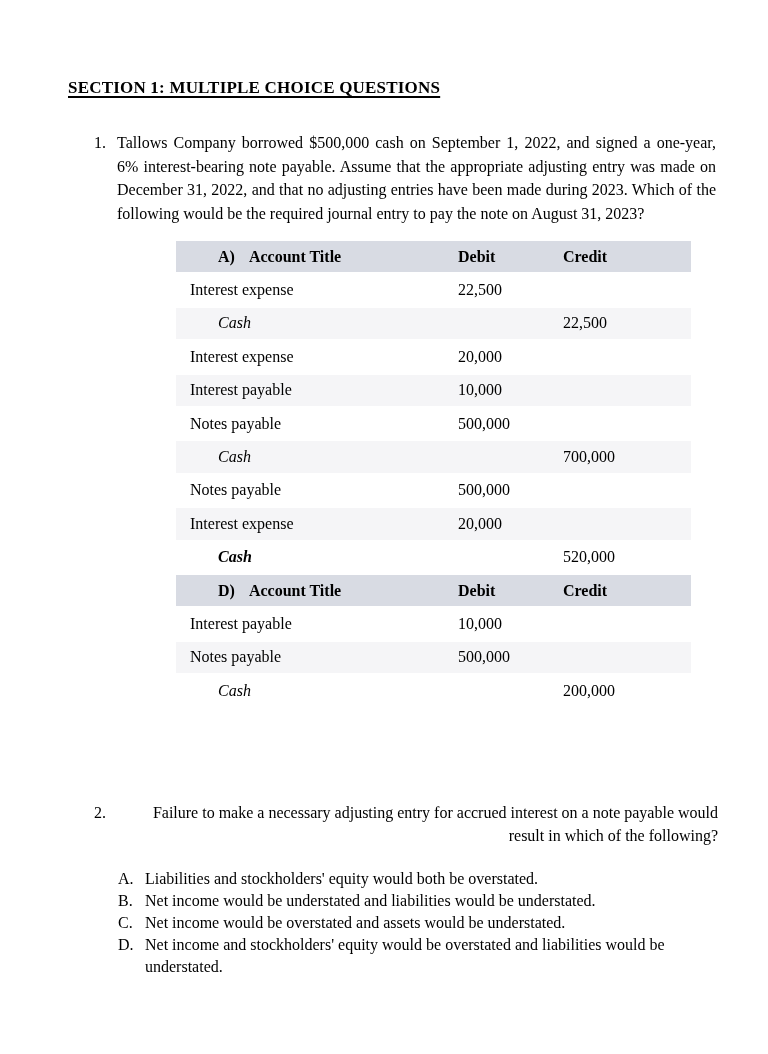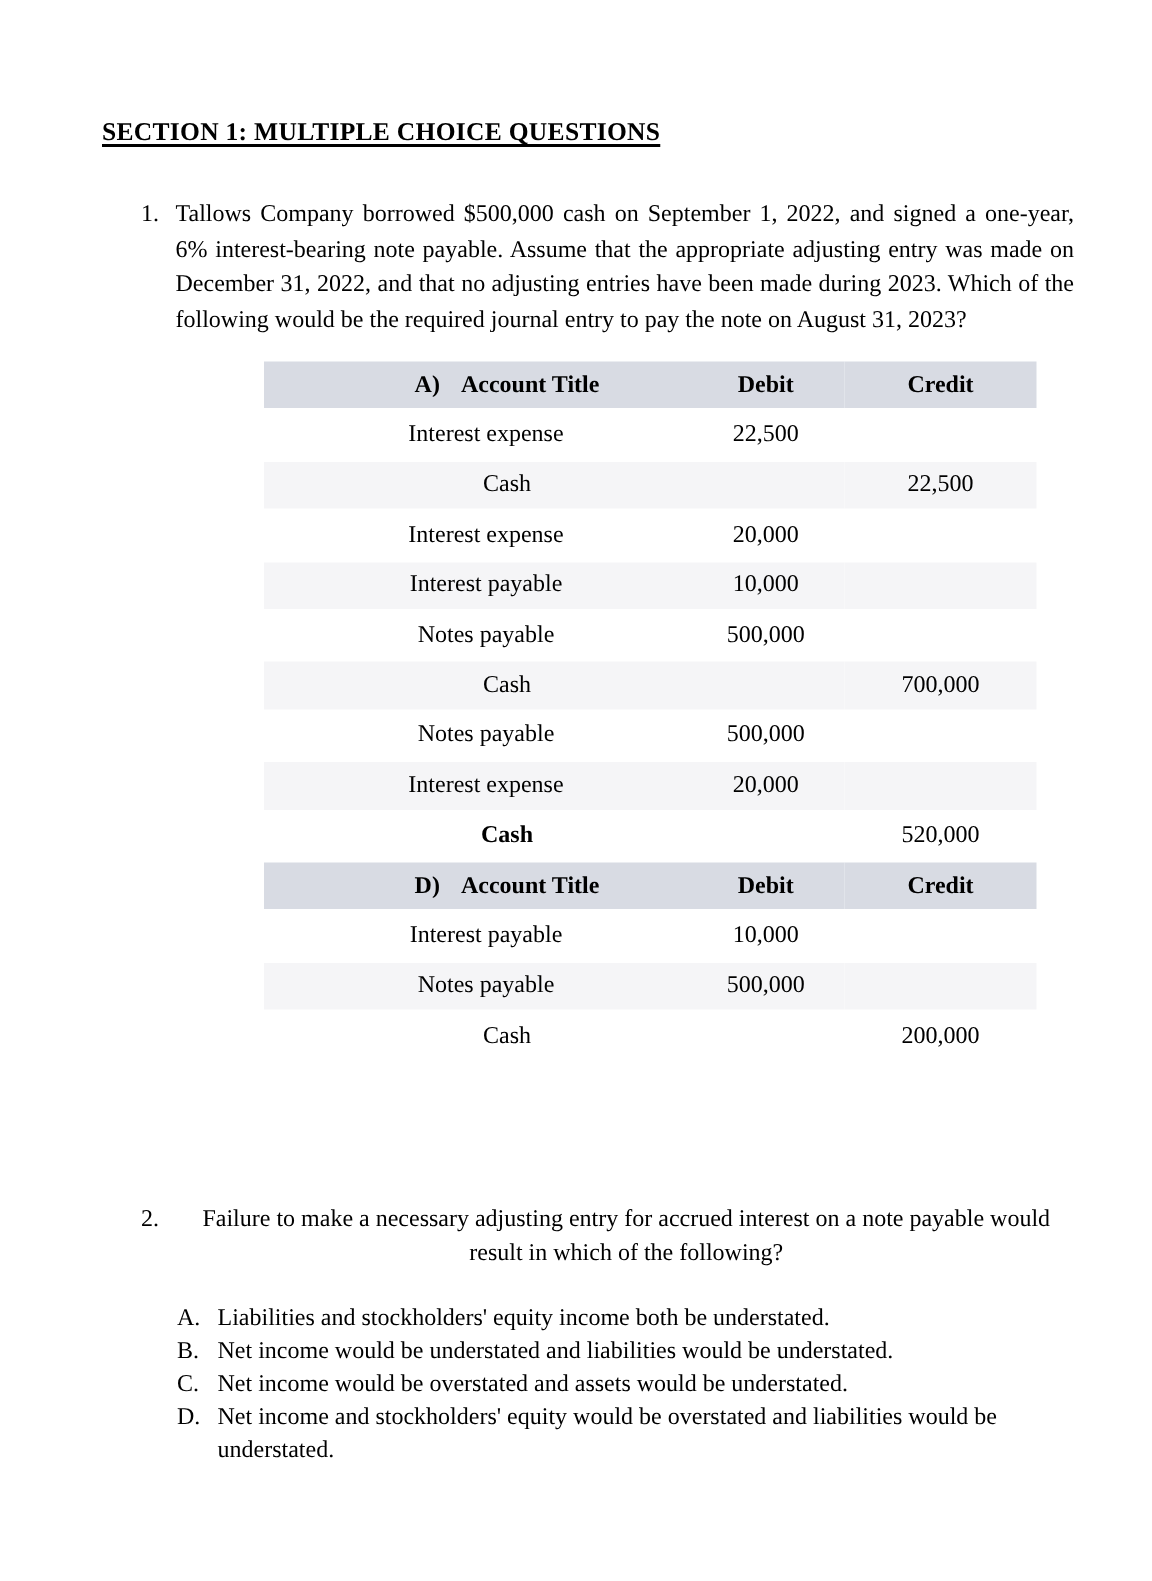--- a/index.html
+++ b/index.html
@@ -23,40 +23,40 @@
 
   .question {
     position: absolute;
     display: flex;
     font-size: 16px;
   }
   .q1 { left: 94px; top: 131px; width: 622px; line-height: 23.5px; }
   .q2 { left: 94px; top: 802px; width: 624px; line-height: 22.5px; }
   .q-num { width: 23px; flex: 0 0 23px; }
   .q-text { flex: 1; text-align: justify; }
-  .q2 .q-text { text-align: center; }
+  .q2 .q-text { text-align: right; }
 
   .journal-table {
     position: absolute; left: 176px; top: 239px;
     border-collapse: separate; border-spacing: 0 2px;
     font-size: 16px;
     table-layout: fixed;
   }
-  .journal-table td { height: 31.4px; vertical-align: middle; overflow: hidden; text-align: center; }
+  .journal-table td { height: 31.4px; vertical-align: middle; overflow: hidden; }
   .col-account { width: 282px; }
   .col-debit   { width: 105px; }
   .col-credit  { width: 128px; }
   .r-head td { background: #d8dbe3; font-weight: bold; }
   .r-white td { background: #ffffff; }
   .r-gray td { background: #f5f5f7; }
   .cell-account { padding-left: 14px; }
   .r-head .cell-account { padding-left: 42px; }
   .hlabel { display: inline-block; }
   .htitle { display: inline-block; margin-left: 14px; }
-  .indent .cell-account { padding-left: 42px; }
+  .indent .cell-account { padding-left: 42px; font-style: italic; }
   .bold-cash .cell-account { font-weight: bold; }
 
   .options {
     position: absolute; left: 118px; top: 868px; width: 606px;
     font-size: 16px; line-height: 22px;
     list-style: none;
   }
   .option { display: flex; }
   .opt-letter { width: 27px; flex: 0 0 27px; }
   .opt-text { flex: 1; }
@@ -154,21 +154,21 @@
   </table>
 
   <div class="question q2">
     <div class="q-num">2.</div>
     <div class="q-text">Failure to make a necessary adjusting entry for accrued interest on a note payable would result in which of the following?</div>
   </div>
 
   <ul class="options">
     <li class="option">
       <span class="opt-letter">A.</span>
-      <span class="opt-text">Liabilities and stockholders' equity income both be understated.</span>
+      <span class="opt-text">Liabilities and stockholders' equity would both be overstated.</span>
     </li>
     <li class="option">
       <span class="opt-letter">B.</span>
       <span class="opt-text">Net income would be understated and liabilities would be understated.</span>
     </li>
     <li class="option">
       <span class="opt-letter">C.</span>
       <span class="opt-text">Net income would be overstated and assets would be understated.</span>
     </li>
     <li class="option">

